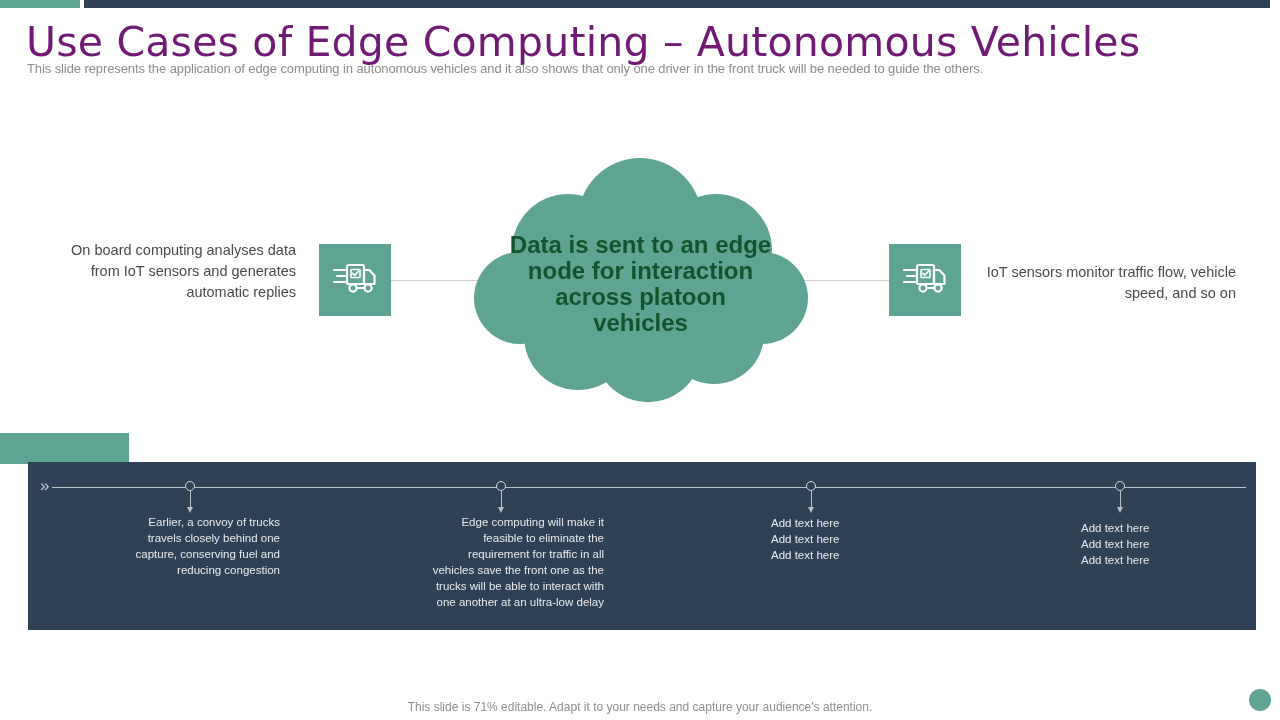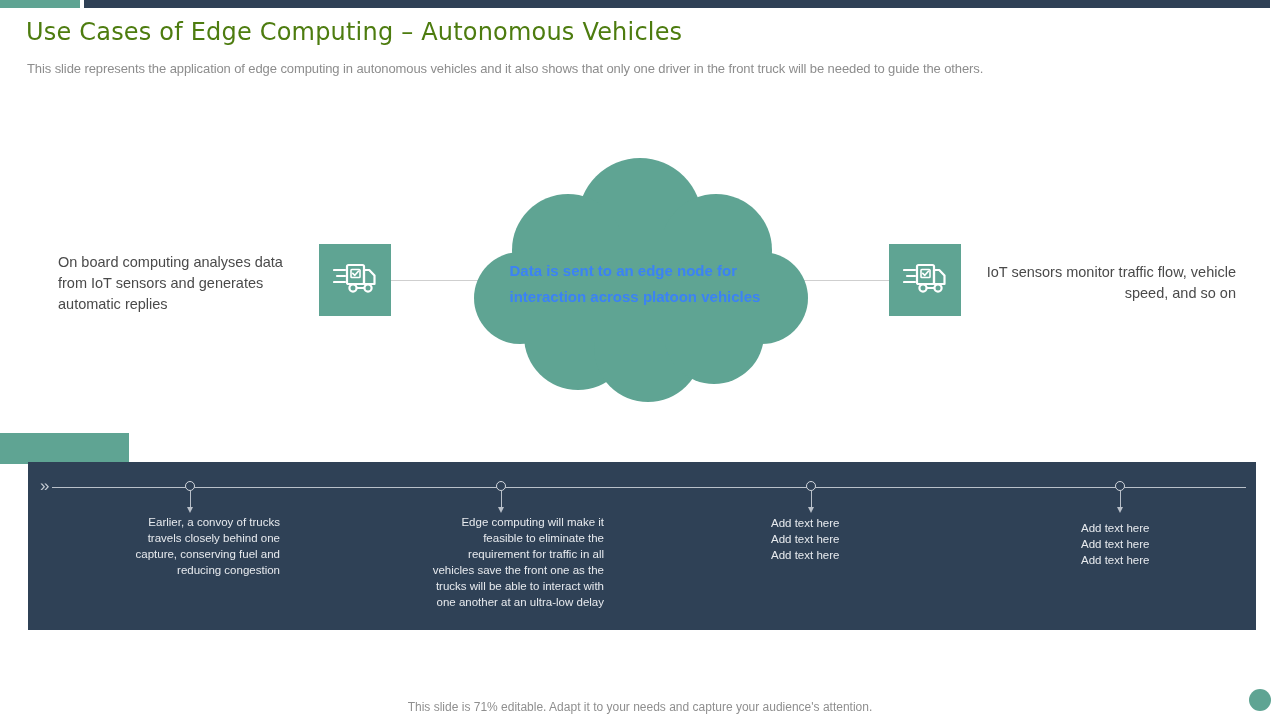--- a/index.html
+++ b/index.html
@@ -27,23 +27,23 @@
     position: absolute;
     left: 84px; top: 0;
     width: 1186px; height: 8px;
     background: #2F4156;
   }
 
   
   .title {
     position: absolute;
     left: 26px; top: 18px;
-    font-size: 24px;
+    font-size: 41px;
     font-weight: 400;
-    color: #4d7c0f;
+    color: #701a75;
     letter-spacing: 0.2px;
     white-space: nowrap;
     font-family: "DejaVu Sans", sans-serif;
   }
   .subtitle {
     position: absolute;
     left: 27px; top: 61px;
     font-size: 13px;
     color: #8d8d8d;
     white-space: nowrap;
@@ -59,23 +59,23 @@
   .connector.left  { left: 390px;  top: 280px; width: 108px; }
   .connector.right { left: 790px;  top: 280px; width: 108px; }
 
   .side-text {
     position: absolute;
     font-size: 14.5px;
     line-height: 21px;
     color: #4a4a4a;
   }
   .side-text.left {
-    left: 58px; top: 252px;
+    left: 58px; top: 240px;
     width: 238px;
-    text-align: left;
+    text-align: right;
   }
   .side-text.right {
     left: 986px; top: 262px;
     width: 250px;
     text-align: right;
   }
 
   .icon-tile {
     position: absolute;
     width: 72px; height: 72px;
@@ -98,23 +98,23 @@
     position: absolute;
     left: 0; top: 0;
     width: 345px; height: 248px;
     display: flex;
     align-items: center;
     justify-content: center;
   }
   .cloud-text span {
     display: block;
     width: 262px;
-    text-align: left;
-    color: #3b82f6;
-    font-size: 15px;
+    text-align: center;
+    color: #14532d;
+    font-size: 24px;
     font-weight: bold;
     line-height: 26px;
     margin-top: 4px;
   }
 
   
   .accent-block {
     position: absolute;
     left: 0; top: 433px;
     width: 129px; height: 31px;

